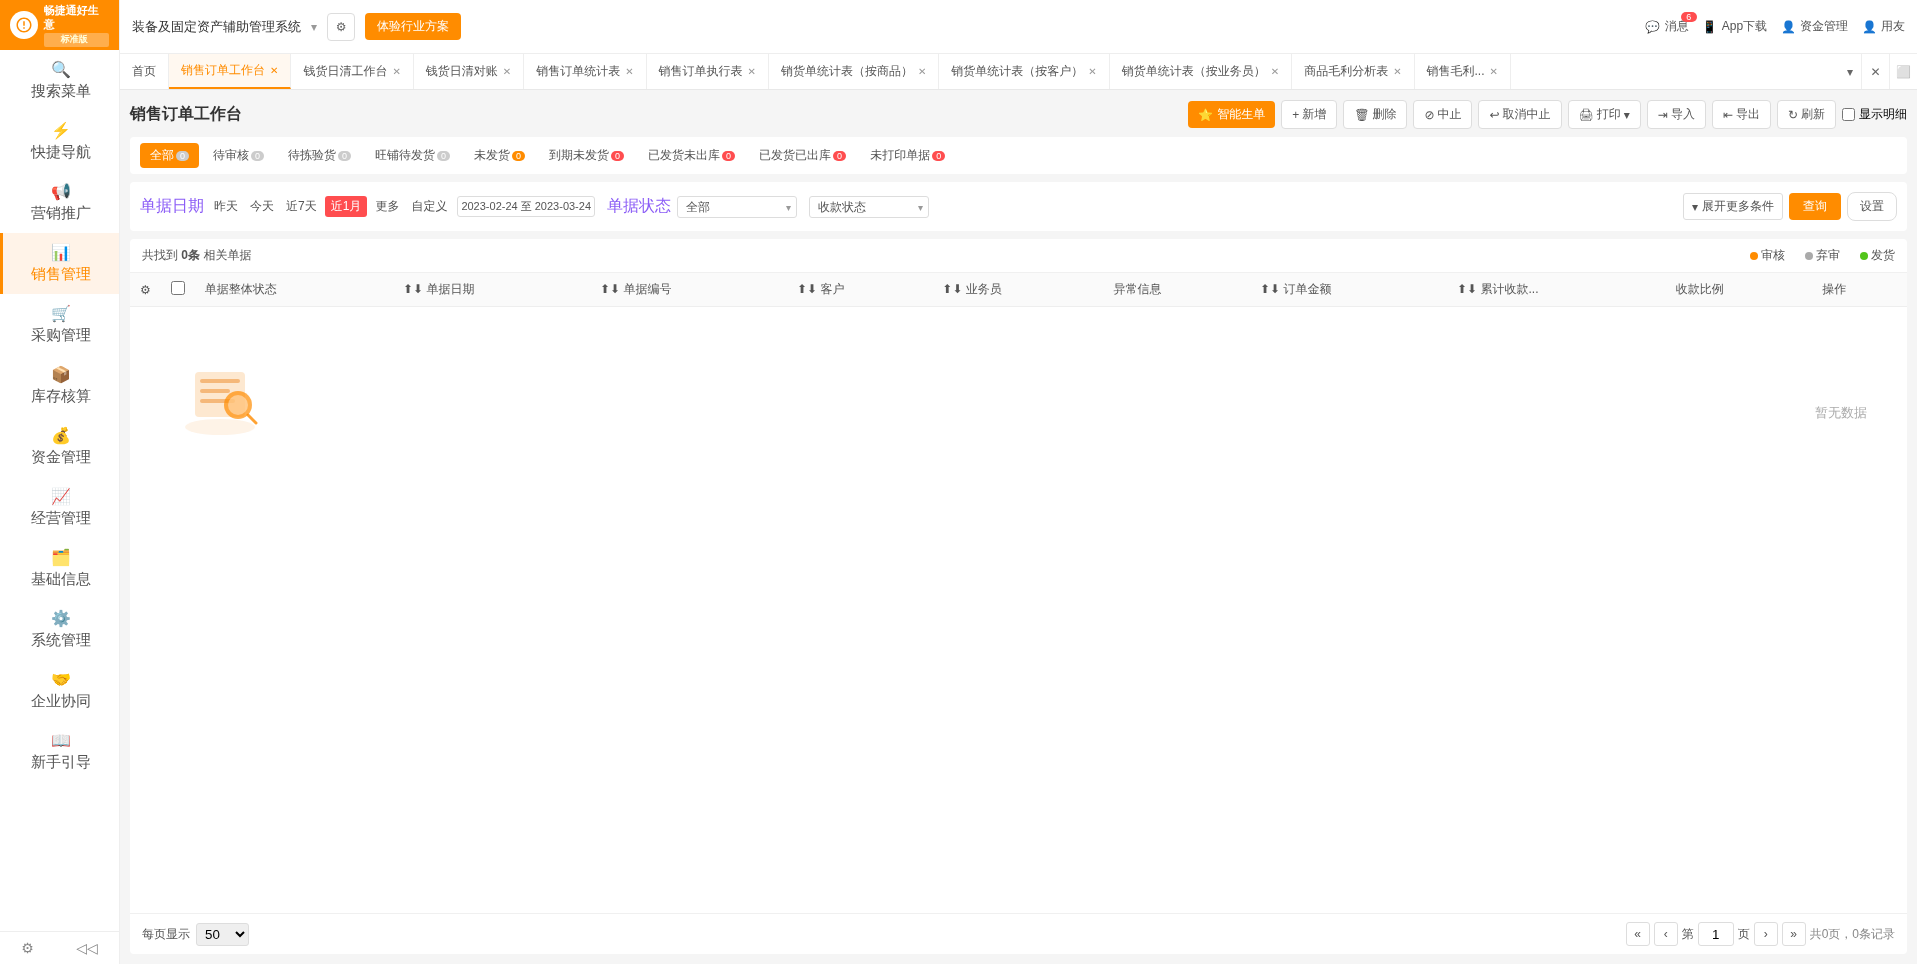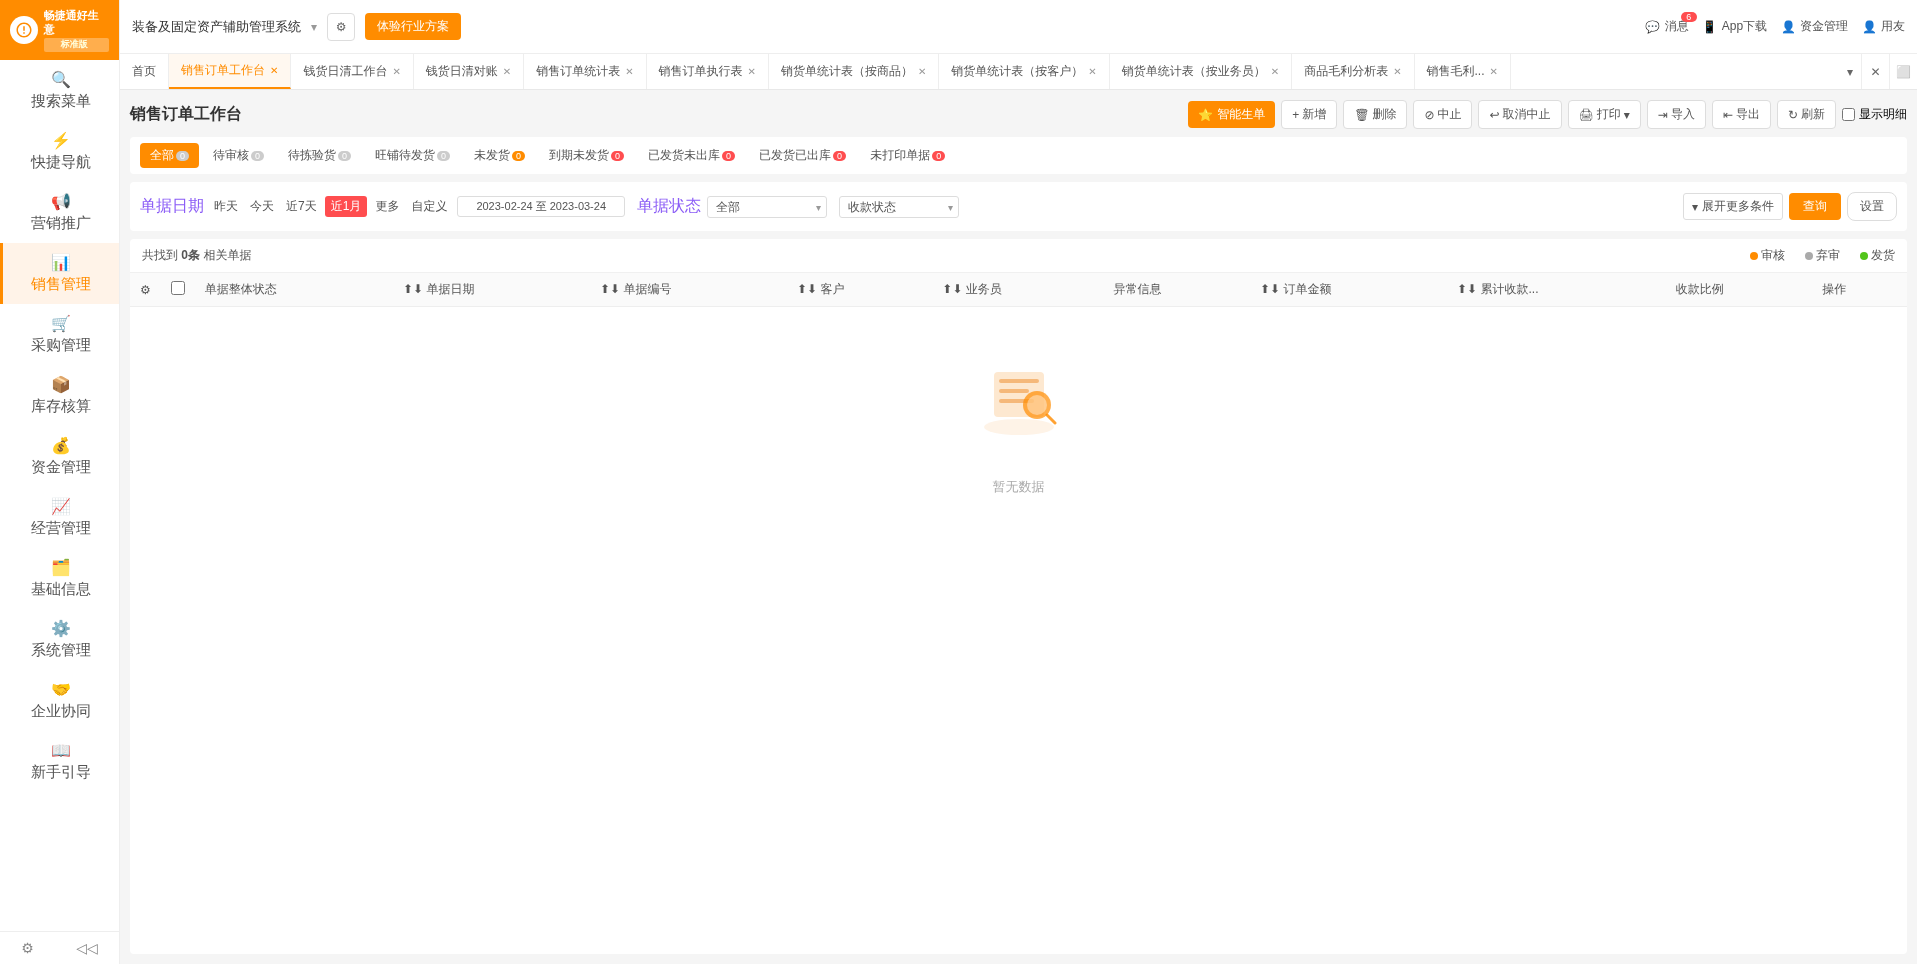--- a/index.html
+++ b/index.html
@@ -1,20 +1,20 @@
 <!DOCTYPE html>
 <html><head>
   <meta charset="utf-8">
   <style>
     * { margin: 0; padding: 0; box-sizing: border-box; }
     body { font-family: 'Microsoft YaHei', sans-serif; font-size: 12px; background: #f5f5f5; display: flex; height: 964px; overflow: hidden; }
 
     
     .sidebar { width: 120px; background: #fff; display: flex; flex-direction: column; border-right: 1px solid #eee; flex-shrink: 0; }
-    .sidebar-logo { height: 60px; background: #ff8c00; display: flex; align-items: center; padding: 0 10px; color: white; font-size: 13px; font-weight: bold; }
+    .sidebar-logo { height: 50px; background: #ff8c00; display: flex; align-items: center; padding: 0 10px; color: white; font-size: 13px; font-weight: bold; }
     .sidebar-logo .logo-icon { width: 28px; height: 28px; background: white; border-radius: 50%; margin-right: 6px; display: flex; align-items: center; justify-content: center; }
     .sidebar-logo .logo-icon svg { width: 18px; height: 18px; }
     .sidebar-logo-text { display: flex; flex-direction: column; font-size: 11px; line-height: 1.3; }
     .sidebar-tag { font-size: 9px; color: #ffd; background: rgba(255,255,255,0.3); padding: 1px 17px; border-radius: 2px; margin-top: 2px; }
     .sidebar-item { display: flex; flex-direction: column; align-items: center; padding: 10px 0; cursor: pointer; color: #555; border-left: 3px solid transparent; }
     .sidebar-item.active { background: #fff3e8; color: #ff8c00; border-left-color: #ff8c00; }
     .sidebar-item .item-icon { font-size: 16px; margin-bottom: 3px; }
     .sidebar-item .item-label { font-size: 15px; }
     .sidebar-bottom { margin-top: auto; border-top: 1px solid #eee; padding: 8px 0; display: flex; justify-content: space-around; }
     .sidebar-bottom-btn { cursor: pointer; color: #888; font-size: 14px; }
@@ -57,21 +57,21 @@
     .sub-tab.active { background: #ff8c00; color: white; border-radius: 4px; }
 
     
     .filter-bar { background: #fff; border-radius: 4px; padding: 10px; margin-bottom: 8px; }
     .filter-row { display: flex; align-items: center; gap: 12px; flex-wrap: wrap; }
     .filter-item { display: flex; align-items: center; gap: 6px; }
     .filter-label { color: #8b5cf6; font-size: 16px; white-space: nowrap; }
     .filter-date-options { display: flex; gap: 4px; }
     .date-opt { color: #555; font-size: 12px; cursor: pointer; padding: 2px 4px; }
     .date-opt.active { background: #ff4d4f; color: white; border-radius: 3px; padding: 2px 6px; }
-    .filter-date-range { color: #555; font-size: 11px; border: 1px solid #ddd; border-radius: 3px; padding: 2px 18px; }
+    .filter-date-range { color: #555; font-size: 11px; border: 1px solid #ddd; border-radius: 3px; padding: 2px 3px; }
     .filter-select { border: 1px solid #ddd; border-radius: 3px; padding: 3px 20px 3px 8px; font-size: 12px; color: #555; background: white; cursor: pointer; min-width: 120px; appearance: none; }
     .filter-select-wrap { position: relative; }
     .filter-select-wrap::after { content: '▾'; position: absolute; right: 6px; top: 50%; transform: translateY(-50%); color: #999; font-size: 10px; pointer-events: none; }
     .filter-expand { display: flex; align-items: center; gap: 4px; color: #555; font-size: 12px; cursor: pointer; padding: 4px 8px; border: 1px solid #ddd; border-radius: 3px; }
     .btn-query { background: #ff8c00; color: white; border: none; border-radius: 4px; padding: 5px 14px; cursor: pointer; font-size: 12px; }
     .btn-setting { background: #fff; color: #555; border: 1px solid #ddd; border-radius: 8px; padding: 5px 12px; cursor: pointer; font-size: 12px; }
 
     
     .table-area { background: #fff; border-radius: 4px; flex: 1; display: flex; flex-direction: column; overflow: hidden; }
     .table-toolbar { display: flex; align-items: flex-start; justify-content: space-between; padding: 8px 12px; border-bottom: 1px solid #f0f0f0; }
@@ -85,21 +85,21 @@
 
     
     .table-wrap { flex: 1; overflow: auto; }
     table { width: 100%; border-collapse: collapse; font-size: 12px; }
     thead tr { background: #fafafa; }
     thead th { padding: 8px 10px; text-align: left; color: #555; font-weight: normal; border-bottom: 1px solid #eee; white-space: nowrap; }
     .th-checkbox { width: 30px; }
     .th-gear { width: 30px; }
 
     
-    .empty-state { flex: 1; display: flex; flex-direction: column; align-items: center; justify-content: space-between; padding: 40px; }
+    .empty-state { flex: 1; display: flex; flex-direction: row; align-items: center; justify-content: space-between; padding: 40px; }
     .empty-icon { font-size: 80px; margin-bottom: 12px; }
     .empty-text { color: #aaa; font-size: 13px; }
 
     
     .pagination { display: flex; align-items: center; justify-content: space-between; padding: 8px 12px; border-top: 1px solid #f0f0f0; font-size: 12px; color: #555; }
     .page-size { display: flex; align-items: center; gap: 6px; }
     .page-size select { border: 1px solid #ddd; border-radius: 3px; padding: 2px 4px; }
     .page-nav { display: flex; align-items: center; gap: 4px; }
     .page-btn { width: 24px; height: 24px; display: flex; align-items: center; justify-content: center; border: 1px solid #ddd; border-radius: 3px; cursor: pointer; color: #555; }
     .page-input { width: 36px; height: 24px; border: 1px solid #ddd; border-radius: 3px; text-align: center; }
@@ -448,15 +448,35 @@
               <rect x="30" y="52" width="35" height="4" rx="2" fill="#f5b87a"></rect>
               <circle cx="68" cy="58" r="14" fill="#ff8c00" opacity="0.7"></circle>
               <circle cx="68" cy="58" r="10" fill="#fff" opacity="0.4"></circle>
               <line x1="78" y1="68" x2="86" y2="76" stroke="#ff8c00" stroke-width="3" stroke-linecap="round" opacity="0.8"></line>
             </svg>
           </div>
           <span class="empty-text">暂无数据</span>
         </div>
       </div>
 
+      <div class="pagination">
+        <div class="page-size">
+          <span>每页显示</span>
+          <select>
+            <option value="50">50</option>
+            <option value="100">100</option>
+            <option value="200">200</option>
+          </select>
+        </div>
+        <div class="page-nav">
+          <div class="page-btn">«</div>
+          <div class="page-btn">‹</div>
+          <span>第</span>
+          <input type="text" class="page-input" value="1" style="">
+          <span>页</span>
+          <div class="page-btn">›</div>
+          <div class="page-btn">»</div>
+          <span class="page-total">共0页，0条记录</span>
+        </div>
+      </div>
     </div>
   </div>
 </div>
 
 </body></html>

